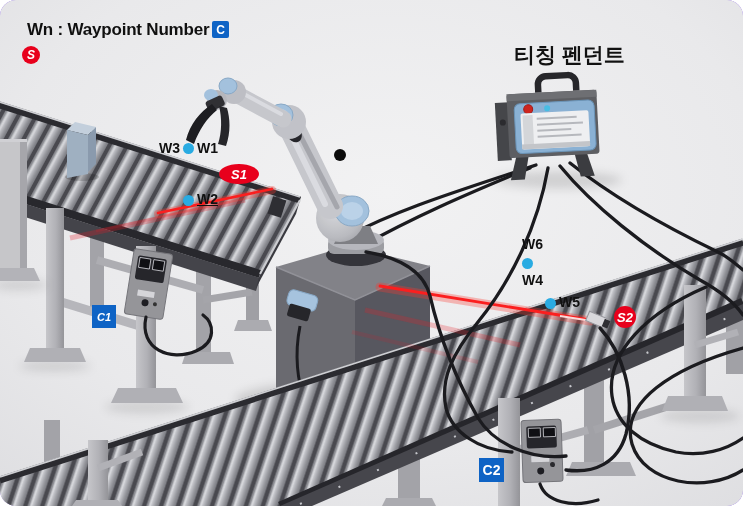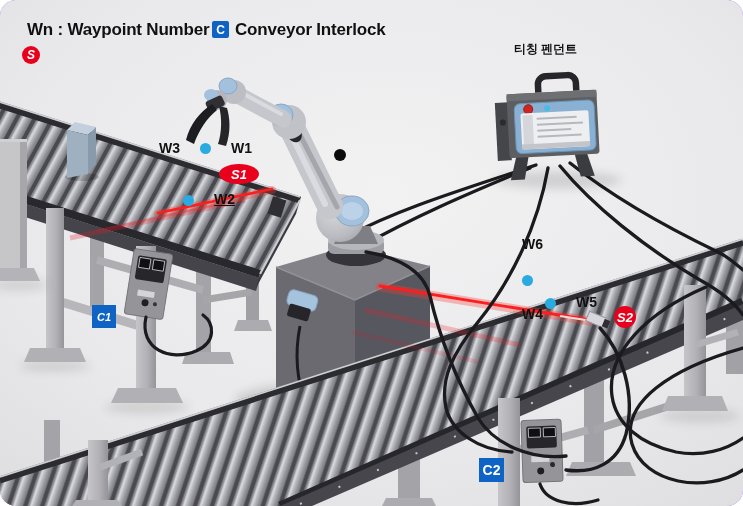--- a/index.html
+++ b/index.html
@@ -2,21 +2,21 @@
 <html><head>
 <meta charset="utf-8">
 <style>
   html,body{margin:0;padding:0;background:#fff;font-family:"Liberation Sans","DejaVu Sans",sans-serif;}
   .stage{position:relative;width:743px;height:506px;border-radius:16px;overflow:hidden;
          background:#8b5cf6;box-shadow:inset 0 0 0 1px rgba(0,0,0,.05);}
   .stage svg{position:absolute;left:0;top:0;}
   .ov{position:absolute;color:#111;white-space:nowrap;}
   .lbl{font-weight:700;font-size:14px;color:#111;}
   .legend-text{font-weight:700;font-size:17px;letter-spacing:-.2px;color:#101010;}
-  .row{display:flex;align-items:flex-start;gap:20px;}
+  .row{display:flex;align-items:flex-start;gap:3px;}
   .dot{width:11px;height:11px;border-radius:50%;background:#29abe2;display:inline-block;flex:0 0 auto;}
   .dot.home{background:#0b0b0b;width:12px;height:12px;}
   .badge-c{display:flex;align-items:center;justify-content:center;background:#0e63c5;color:#fff;
            font-weight:700;}
   .badge-s{display:flex;align-items:center;justify-content:center;background:#e8001c;color:#fff;
            font-weight:700;font-style:italic;border-radius:50%;}
   .home-txt{font-weight:700;font-size:13px;line-height:13.5px;}
 </style>
 </head>
 <body>
@@ -256,25 +256,24 @@
     <path d="M537,118 h40 M537,124 h46 M537,130 h34 M537,136 h44" stroke="#b9bbc0" stroke-width="2"></path>
     <rect x="521" y="143" width="68" height="5" fill="#c6c8cc"></rect>
   </g>
 
   <rect width="743" height="506" fill="rgba(0,0,0,0.03)" style="mix-blend-mode:multiply" opacity="0.5"></rect>
 </svg>
 
 <div class="ov" style="left:0;top:0;width:420px;height:70px;">
   <span class="ov legend-text" style="left:27px;top:20px;">Wn : Waypoint Number</span>
   <span class="ov badge-c" style="left:212px;top:21px;width:17px;height:17px;font-size:12px;border-radius:2px;">C</span>
-  <span class="ov legend-text" style="left:235px;top:20px;">Conveyor Interlock</span>
   <span class="ov badge-s" style="left:22px;top:46px;width:18px;height:18px;font-size:12px;">S</span>
 </div>
 
-<div class="ov" style="left:514px;top:41px;font-size:12px;font-weight:700;font-family:Liberation Serif, serif;">티칭 펜던트</div>
+<div class="ov" style="left:514px;top:41px;font-size:21px;font-weight:700;">티칭 펜던트</div>
 
 <div class="ov row" style="left:159px;top:140px;">
   <span class="lbl">W3</span>
   <span class="dot" style="margin-top:3px;"></span>
   <span class="lbl">W1</span>
 </div>
 
 <div class="ov badge-s" style="left:219px;top:164px;width:40px;height:20px;font-size:13px;">S1</div>
 
 <div class="ov row" style="left:183px;top:191px;text-decoration:underline;">

